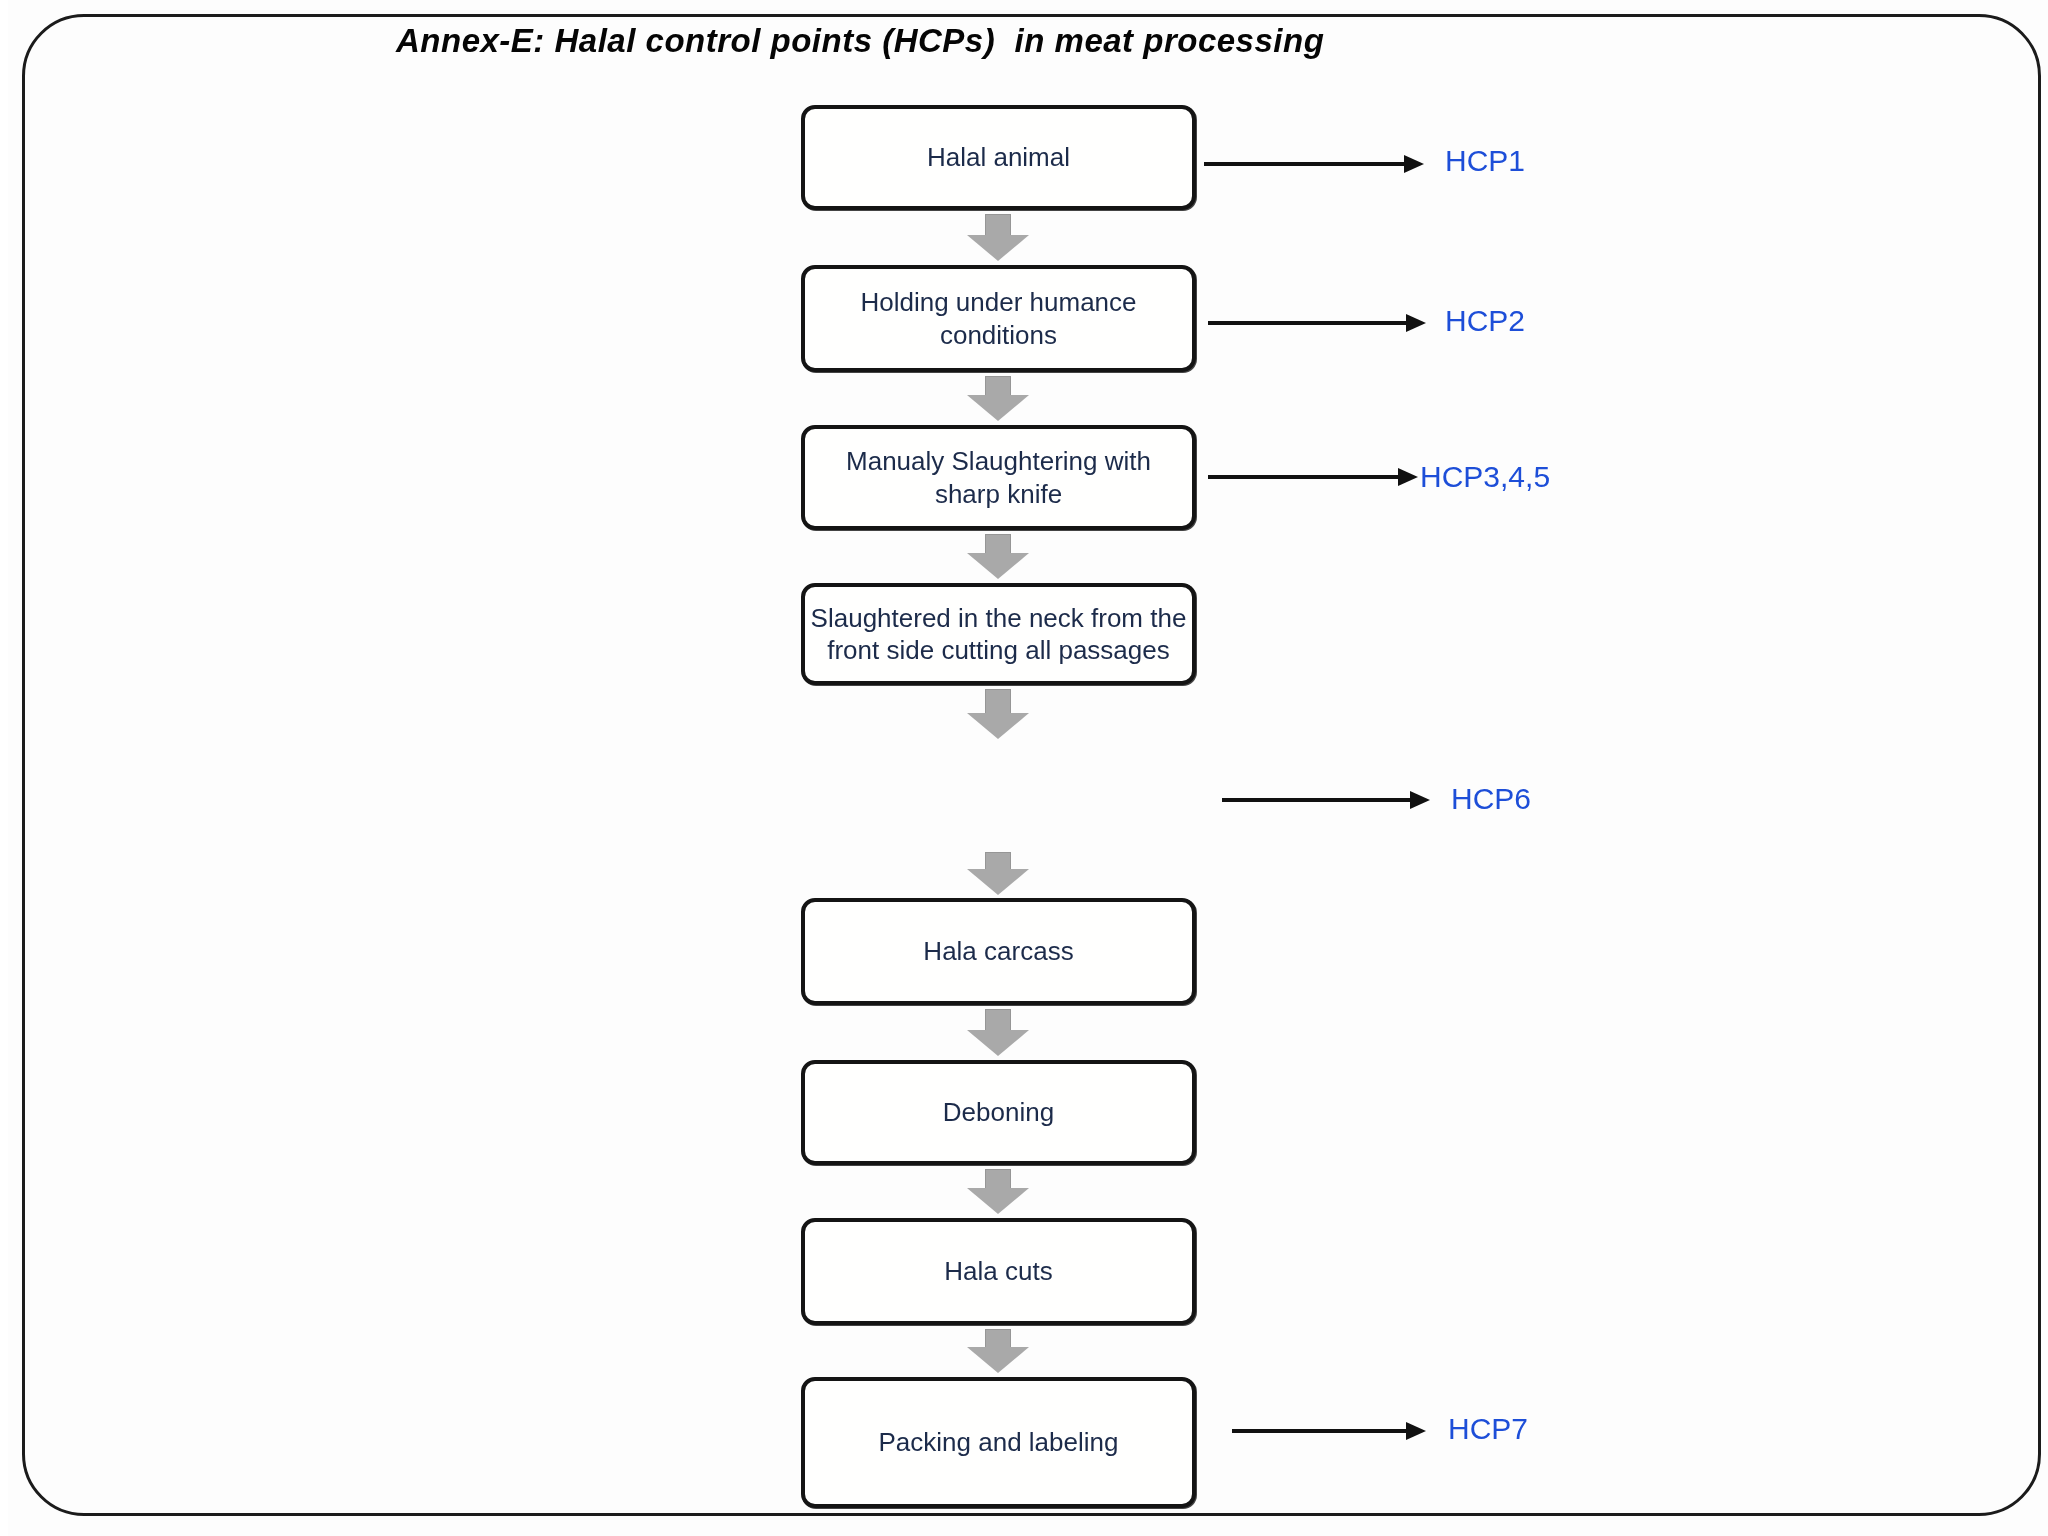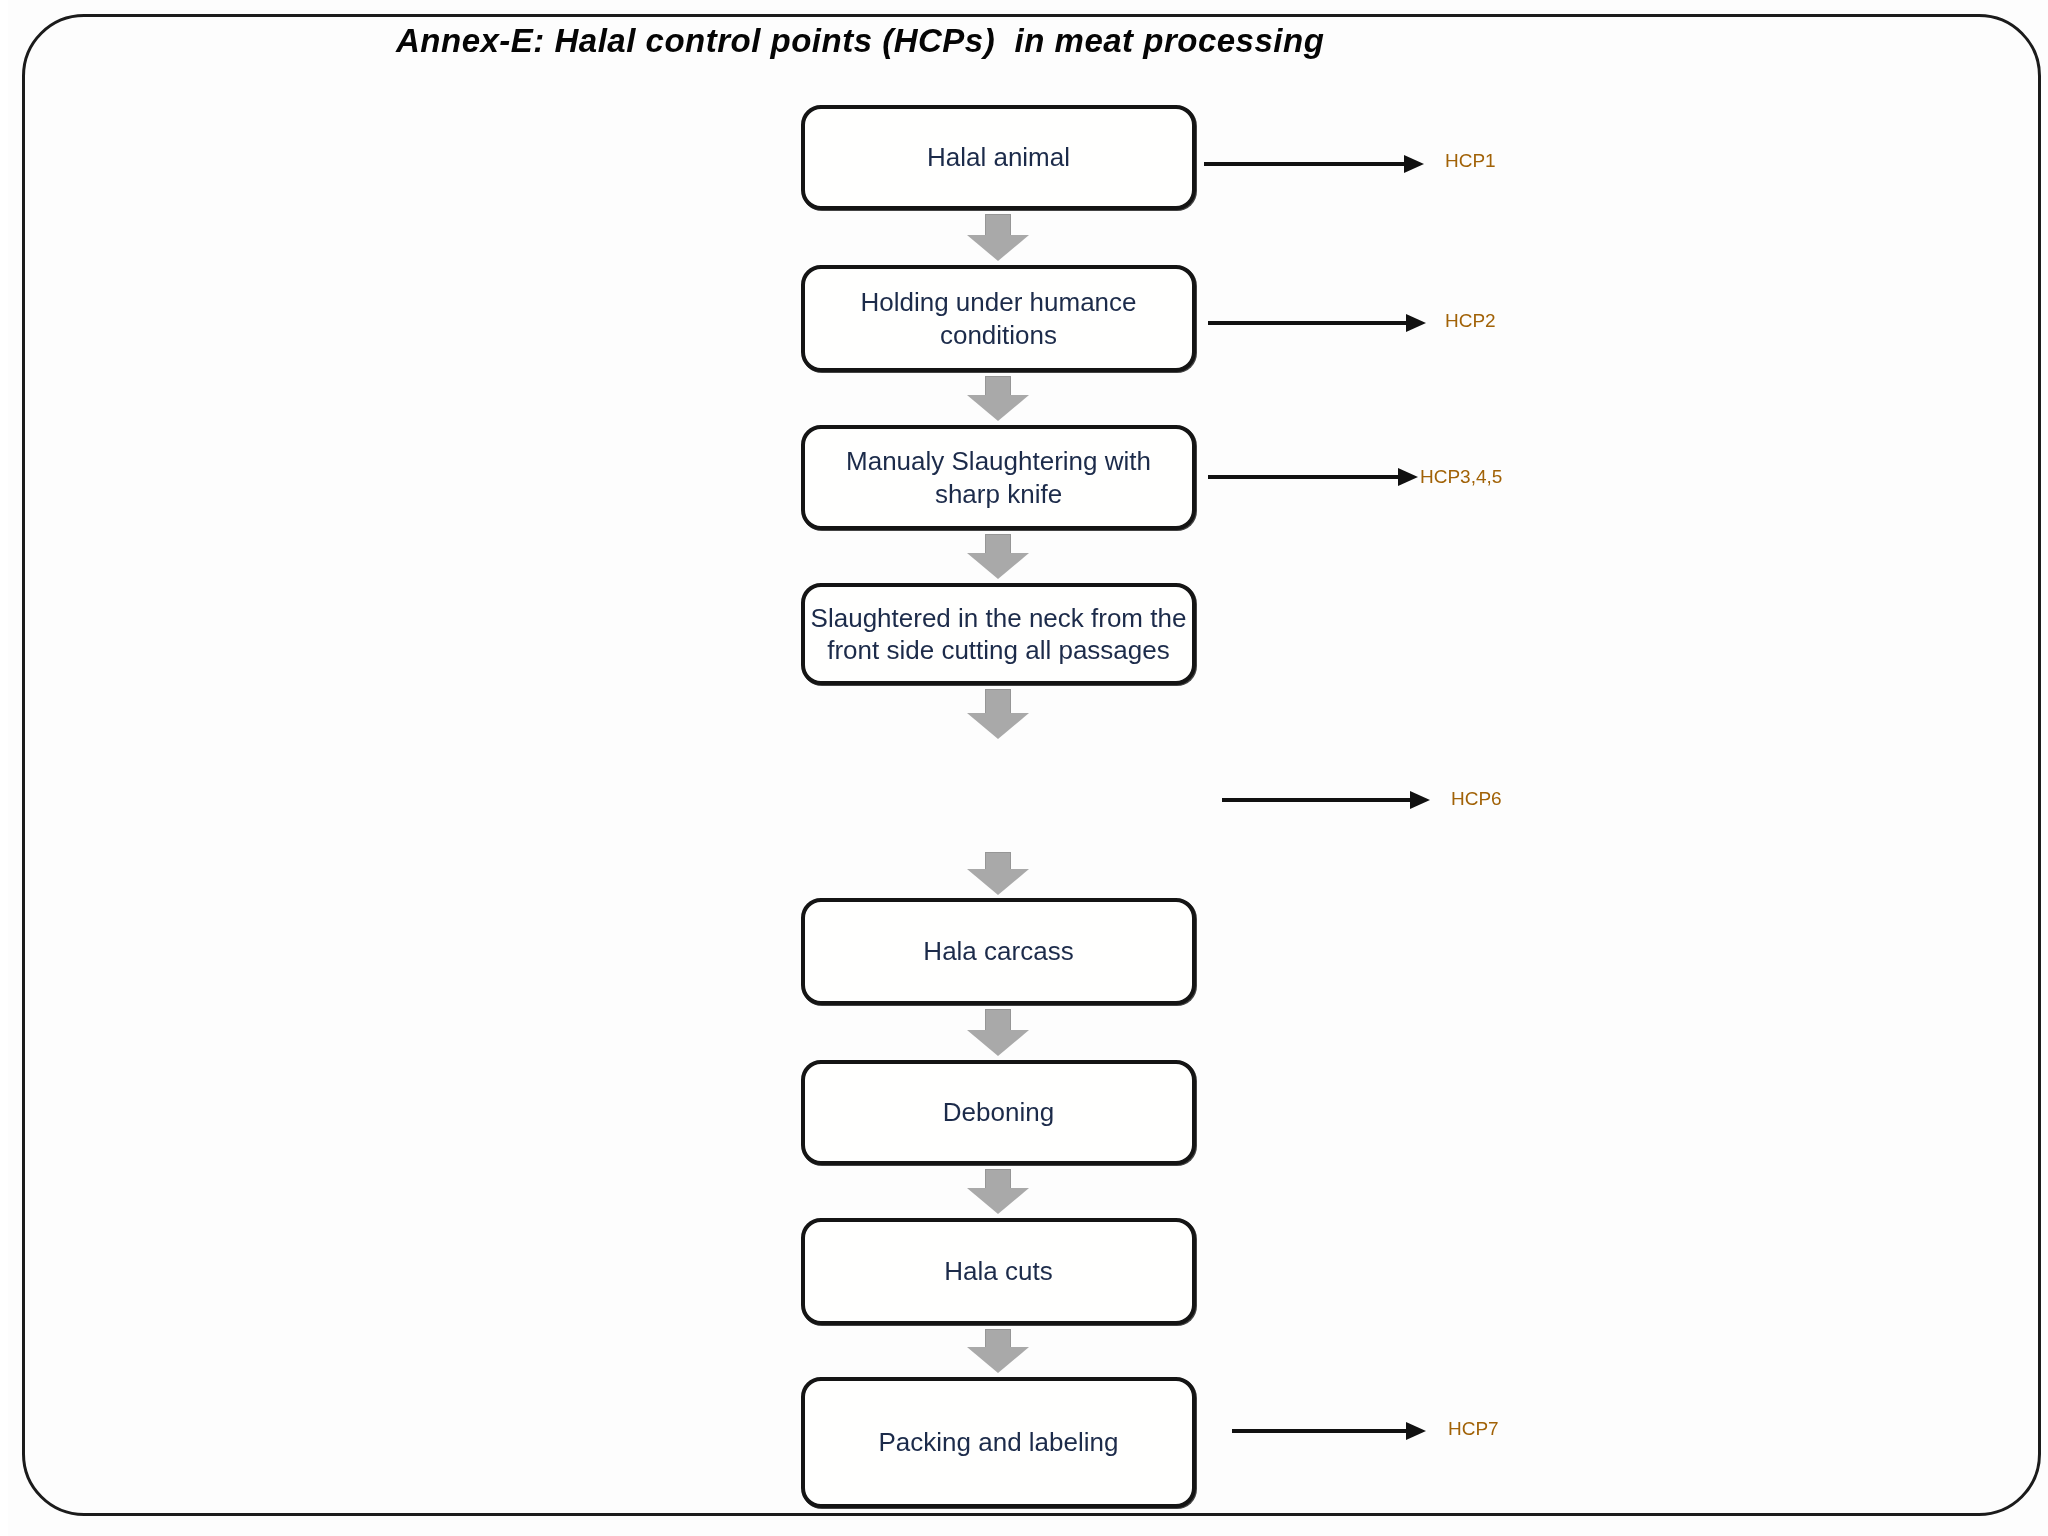--- a/index.html
+++ b/index.html
@@ -11,21 +11,21 @@
     position:absolute; left:14px; top:14px; width:2013px; height:1496px;
     border:3px solid #1b1b1b; border-radius:62px; background:transparent;
   }
   .title {
     position:absolute; left:388px; top:22px;
     font-size:33px; font-weight:bold; font-style:italic; color:#050505;
     white-space:pre; letter-spacing:0.5px;
   }
   .box {
     position:absolute; left:793px; width:395px; box-sizing:border-box;
-    border:4px solid #141414; border-radius:20px; background:#fffffe;
+    border:4px solid #141414; border-radius:14px; background:#fffffe;
     display:flex; align-items:center; justify-content:center;
     text-align:center; padding:0 8px;
     font-size:26px; line-height:1.25; color:#1c2b4a;
     box-shadow:1px 1px 0 #444;
   }
   .darr {
     position:absolute; left:959px; width:62px;
     display:flex; flex-direction:column; align-items:center;
   }
   .darr .stem { width:26px; flex:1 1 auto; background:#a9a9a9; border:1px solid #969696; border-bottom:none; box-sizing:border-box; }
@@ -37,21 +37,21 @@
   .harrow {
     position:absolute; height:0; border-top:4px solid #111;
   }
   .harrow::after {
     content:""; position:absolute; right:-20px; top:-11px;
     width:0; height:0;
     border-left:20px solid #111;
     border-top:9px solid transparent; border-bottom:9px solid transparent;
   }
   .hcp-label {
-    position:absolute; font-size:19px; color:#a16207; line-height:30px; white-space:nowrap;
+    position:absolute; font-size:30px; color:#1d4ed8; line-height:30px; white-space:nowrap;
   }
 </style>
 </head>
 <body>
 
 <div class="canvas">
 
   <div class="frame"></div>
 
   <div class="title">Annex-E: Halal control points (HCPs)  in meat processing</div>

